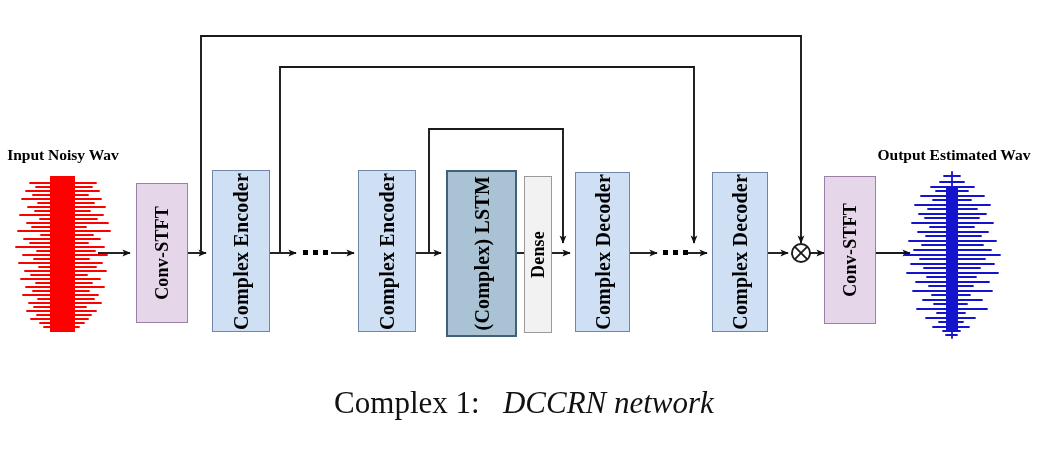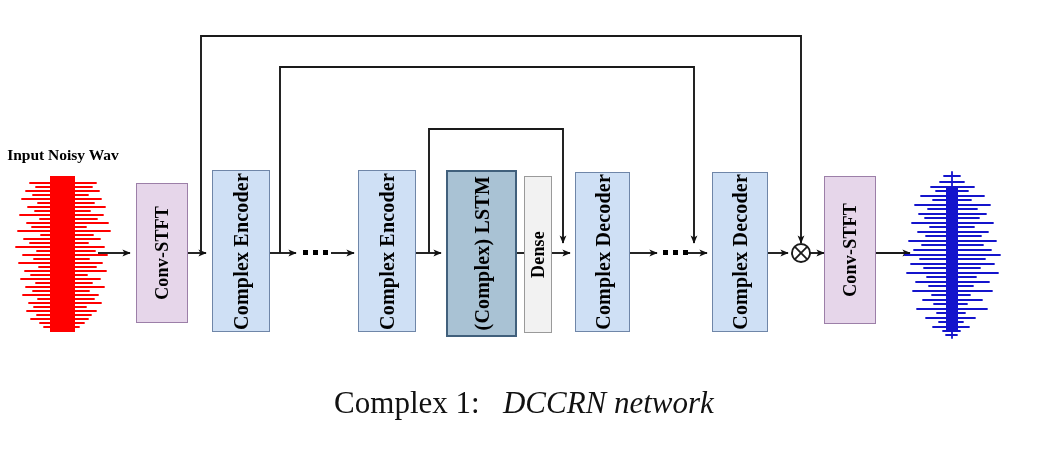--- a/index.html
+++ b/index.html
@@ -236,20 +236,21 @@
       <line x1="939" y1="322" x2="963" y2="322"></line>
       <line x1="933" y1="327" x2="969" y2="327"></line>
       <line x1="943" y1="331" x2="960" y2="331"></line>
       <line x1="946" y1="335" x2="957" y2="335"></line>
       <rect x="946" y="186" width="12" height="146" fill="#1414cc" stroke="none"></rect>
     </g>
   </svg>
 
   <div class="wavlabel" style="left:0px; top:146px; width:126px;">Input Noisy Wav</div>
 
+  <div class="wavlabel" style="left:860px; top:146px; width:188px;">Output Estimated Wav</div>
 
   <div class="block stft" style="left:136px; top:183px; width:52px; height:140px;">
     <span class="vtext">Conv-STFT</span>
   </div>
 
   <div class="block" style="left:212px; top:170px; width:58px; height:162px;">
     <span class="vtext">Complex Encoder</span>
   </div>
 
   <div class="ellipsis" style="left:303px; top:250px;">

